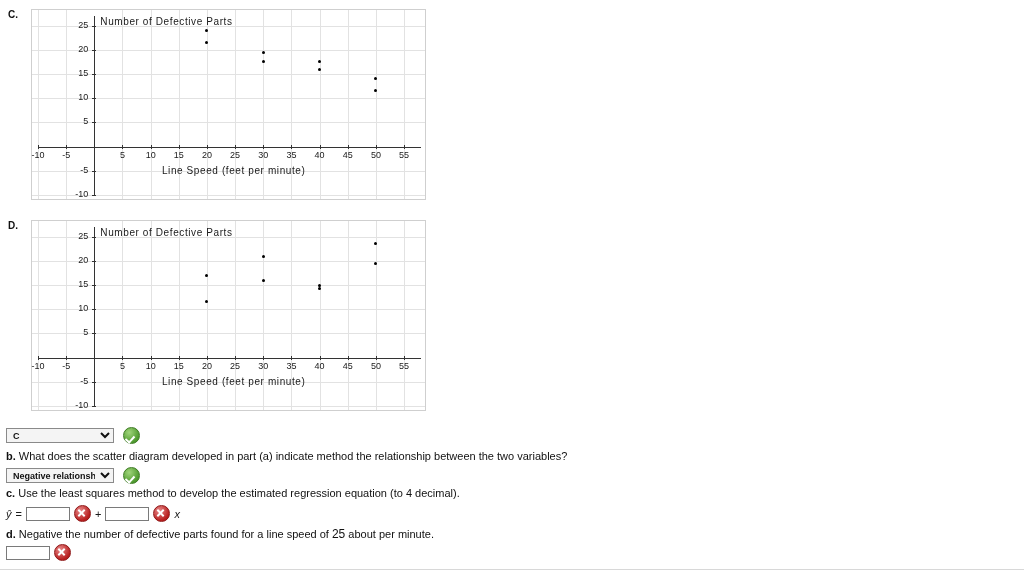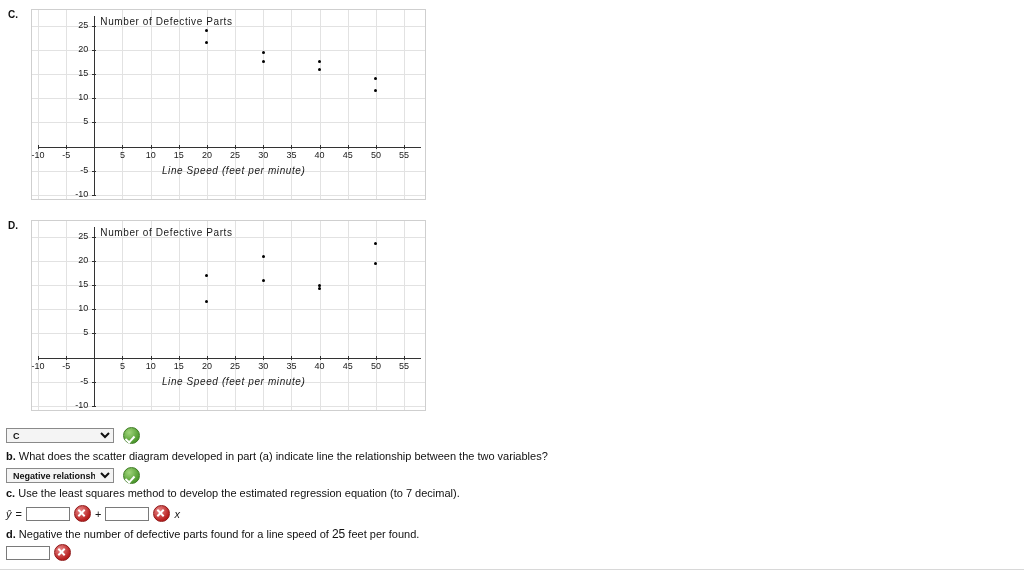--- a/index.html
+++ b/index.html
@@ -77,21 +77,20 @@
     color: #1a1a1a;
     white-space: nowrap;
     letter-spacing: 0.6px;
   }
   .axis-title {
     position: absolute;
     font-size: 10px;
     color: #1a1a1a;
     white-space: nowrap;
     letter-spacing: 0.6px;
-    font-style: italic;
   }
   .pt {
     position: absolute;
     width: 3px;
     height: 3px;
     background: #000;
     border-radius: 50%;
   }
 
   
@@ -340,50 +339,50 @@
 </div>
 
 <div class="select-wrap" style="left:6px; top:427px;">
   <select class="dropdown" id="select-choice-a" style="width:108px;"><option value="A">A</option><option value="B">B</option><option value="C" selected="">C</option><option value="D">D</option></select>
   <span style="display:inline-block; width:9px;"></span>
   <span class="icon-ok"></span>
 </div>
 
 <div class="q-text" style="left:6px; top:450px;">
   <b>b.</b>
-  <span>What does the scatter diagram developed in part (a) indicate line the relationship between the two variables?</span>
+  <span>What does the scatter diagram developed in part (a) indicate method the relationship between the two variables?</span>
 </div>
 
 <div class="select-wrap" style="left:6px; top:467px;">
   <select class="dropdown" id="select-relationship" style="width:108px;"><option value="Negative relationship">Negative relationship</option><option value="Positive relationship">Positive relationship</option><option value="No relationship">No relationship</option></select>
   <span style="display:inline-block; width:9px;"></span>
   <span class="icon-ok"></span>
 </div>
 
 <div class="q-text" style="left:6px; top:487px;">
   <b>c.</b>
-  <span>Use the least squares method to develop the estimated regression equation (to 7 decimal).</span>
+  <span>Use the least squares method to develop the estimated regression equation (to 4 decimal).</span>
 </div>
 
 <div class="eq-row" style="left:6px; top:505px;">
   <span class="sym">ŷ</span>
   <span>=</span>
   <input class="ans-input" type="text" id="input-intercept" style="">
   <span class="icon-bad"></span>
   <span>+</span>
   <input class="ans-input" type="text" id="input-slope" style="">
   <span class="icon-bad"></span>
   <span class="sym">x</span>
 </div>
 
 <div class="q-text" style="left:6px; top:527px;">
   <b>d.</b>
   <span>Negative the number of defective parts found for a line speed of</span>
   <span style="font-size:12px;">25</span>
-  <span>feet per found.</span>
+  <span>about per minute.</span>
 </div>
 
 <div class="eq-row" style="left:6px; top:544px;">
   <input class="ans-input" type="text" id="input-prediction" style="">
   <span class="icon-bad"></span>
 </div>
 
 <div class="bottom-rule" style="top:569px;"></div>
 
 </body></html>

